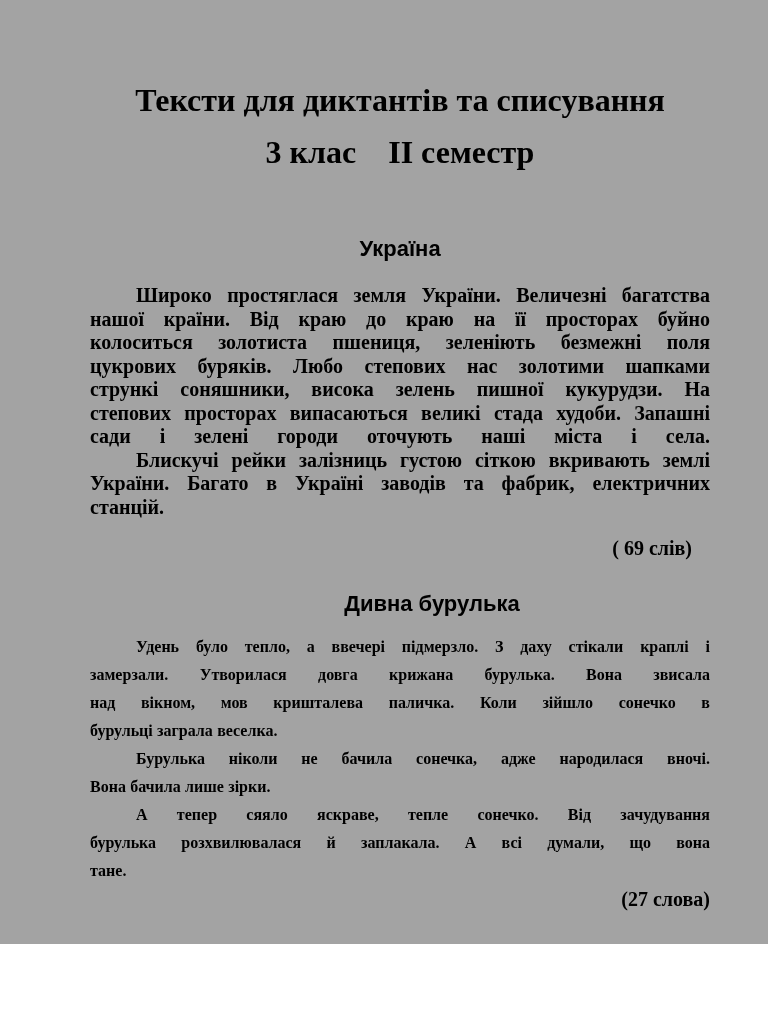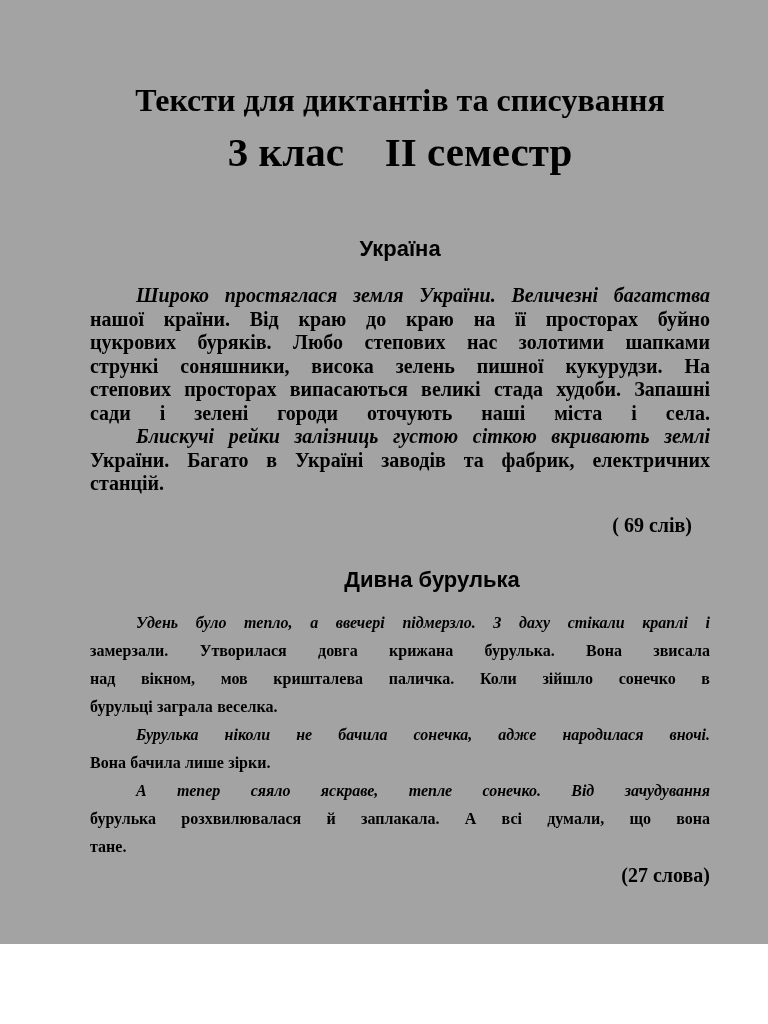--- a/index.html
+++ b/index.html
@@ -20,21 +20,21 @@
   }
   .doc-title {
     font-weight: bold;
     font-size: 32px;
     line-height: 40px;
     text-align: center;
     white-space: pre-wrap;
   }
   .doc-subtitle {
     font-weight: bold;
-    font-size: 41px;
+    font-size: 32px;
     line-height: 40px;
     text-align: center;
     margin-top: 12px;
     white-space: pre-wrap;
   }
   .section-heading {
     font-family: "Liberation Sans", sans-serif;
     font-weight: bold;
     font-size: 22px;
     line-height: 26px;
@@ -45,21 +45,21 @@
   .section-body { font-weight: bold; }
   .t1 .section-body { margin-top: 22px; }
   .t2 .section-body { margin-top: 16px; }
   .line {
     text-align: justify;
     text-align-last: justify;
     word-spacing: 0.02em;
   }
   .t1 .line { font-size: 20px; line-height: 23.5px; }
   .t2 .line { font-size: 16px; line-height: 28px; }
-  .line.indent { text-indent: 46px; font-style: italic; }
+  .line.indent { text-indent: 46px; }
   .line.short { text-align-last: left; }
   .word-count {
     font-weight: bold;
     font-size: 20px;
     text-align: right;
   }
   .t1 .word-count { line-height: 23.5px; padding-right: 18px; margin-top: 18px; }
   .t2 .word-count { line-height: 28px; }
 </style>
 </head>
@@ -69,20 +69,21 @@
 
   <div class="doc-title">Тексти для диктантів та списування</div>
 
   <div class="doc-subtitle">3 клас    ІІ семестр</div>
 
   <section class="text-section t1">
     <div class="section-heading">Україна</div>
     <div class="section-body">
         <div class="line indent">Широко простяглася земля України. Величезні багатства</div>
         <div class="line">нашої країни. Від краю до краю на її просторах буйно</div>
+        <div class="line">колоситься золотиста пшениця, зеленіють безмежні поля</div>
         <div class="line">цукрових буряків. Любо степових нас золотими шапками</div>
         <div class="line">стрункі соняшники, висока зелень пишної кукурудзи. На</div>
         <div class="line">степових просторах випасаються великі стада худоби. Запашні</div>
         <div class="line">сади і зелені городи оточують наші міста і села.</div>
         <div class="line indent">Блискучі рейки залізниць густою сіткою вкривають землі</div>
         <div class="line">України. Багато в Україні заводів та фабрик, електричних</div>
         <div class="line short">станцій.</div>
       </div>
     <div class="word-count">( 69 слів)</div>
   </section>

